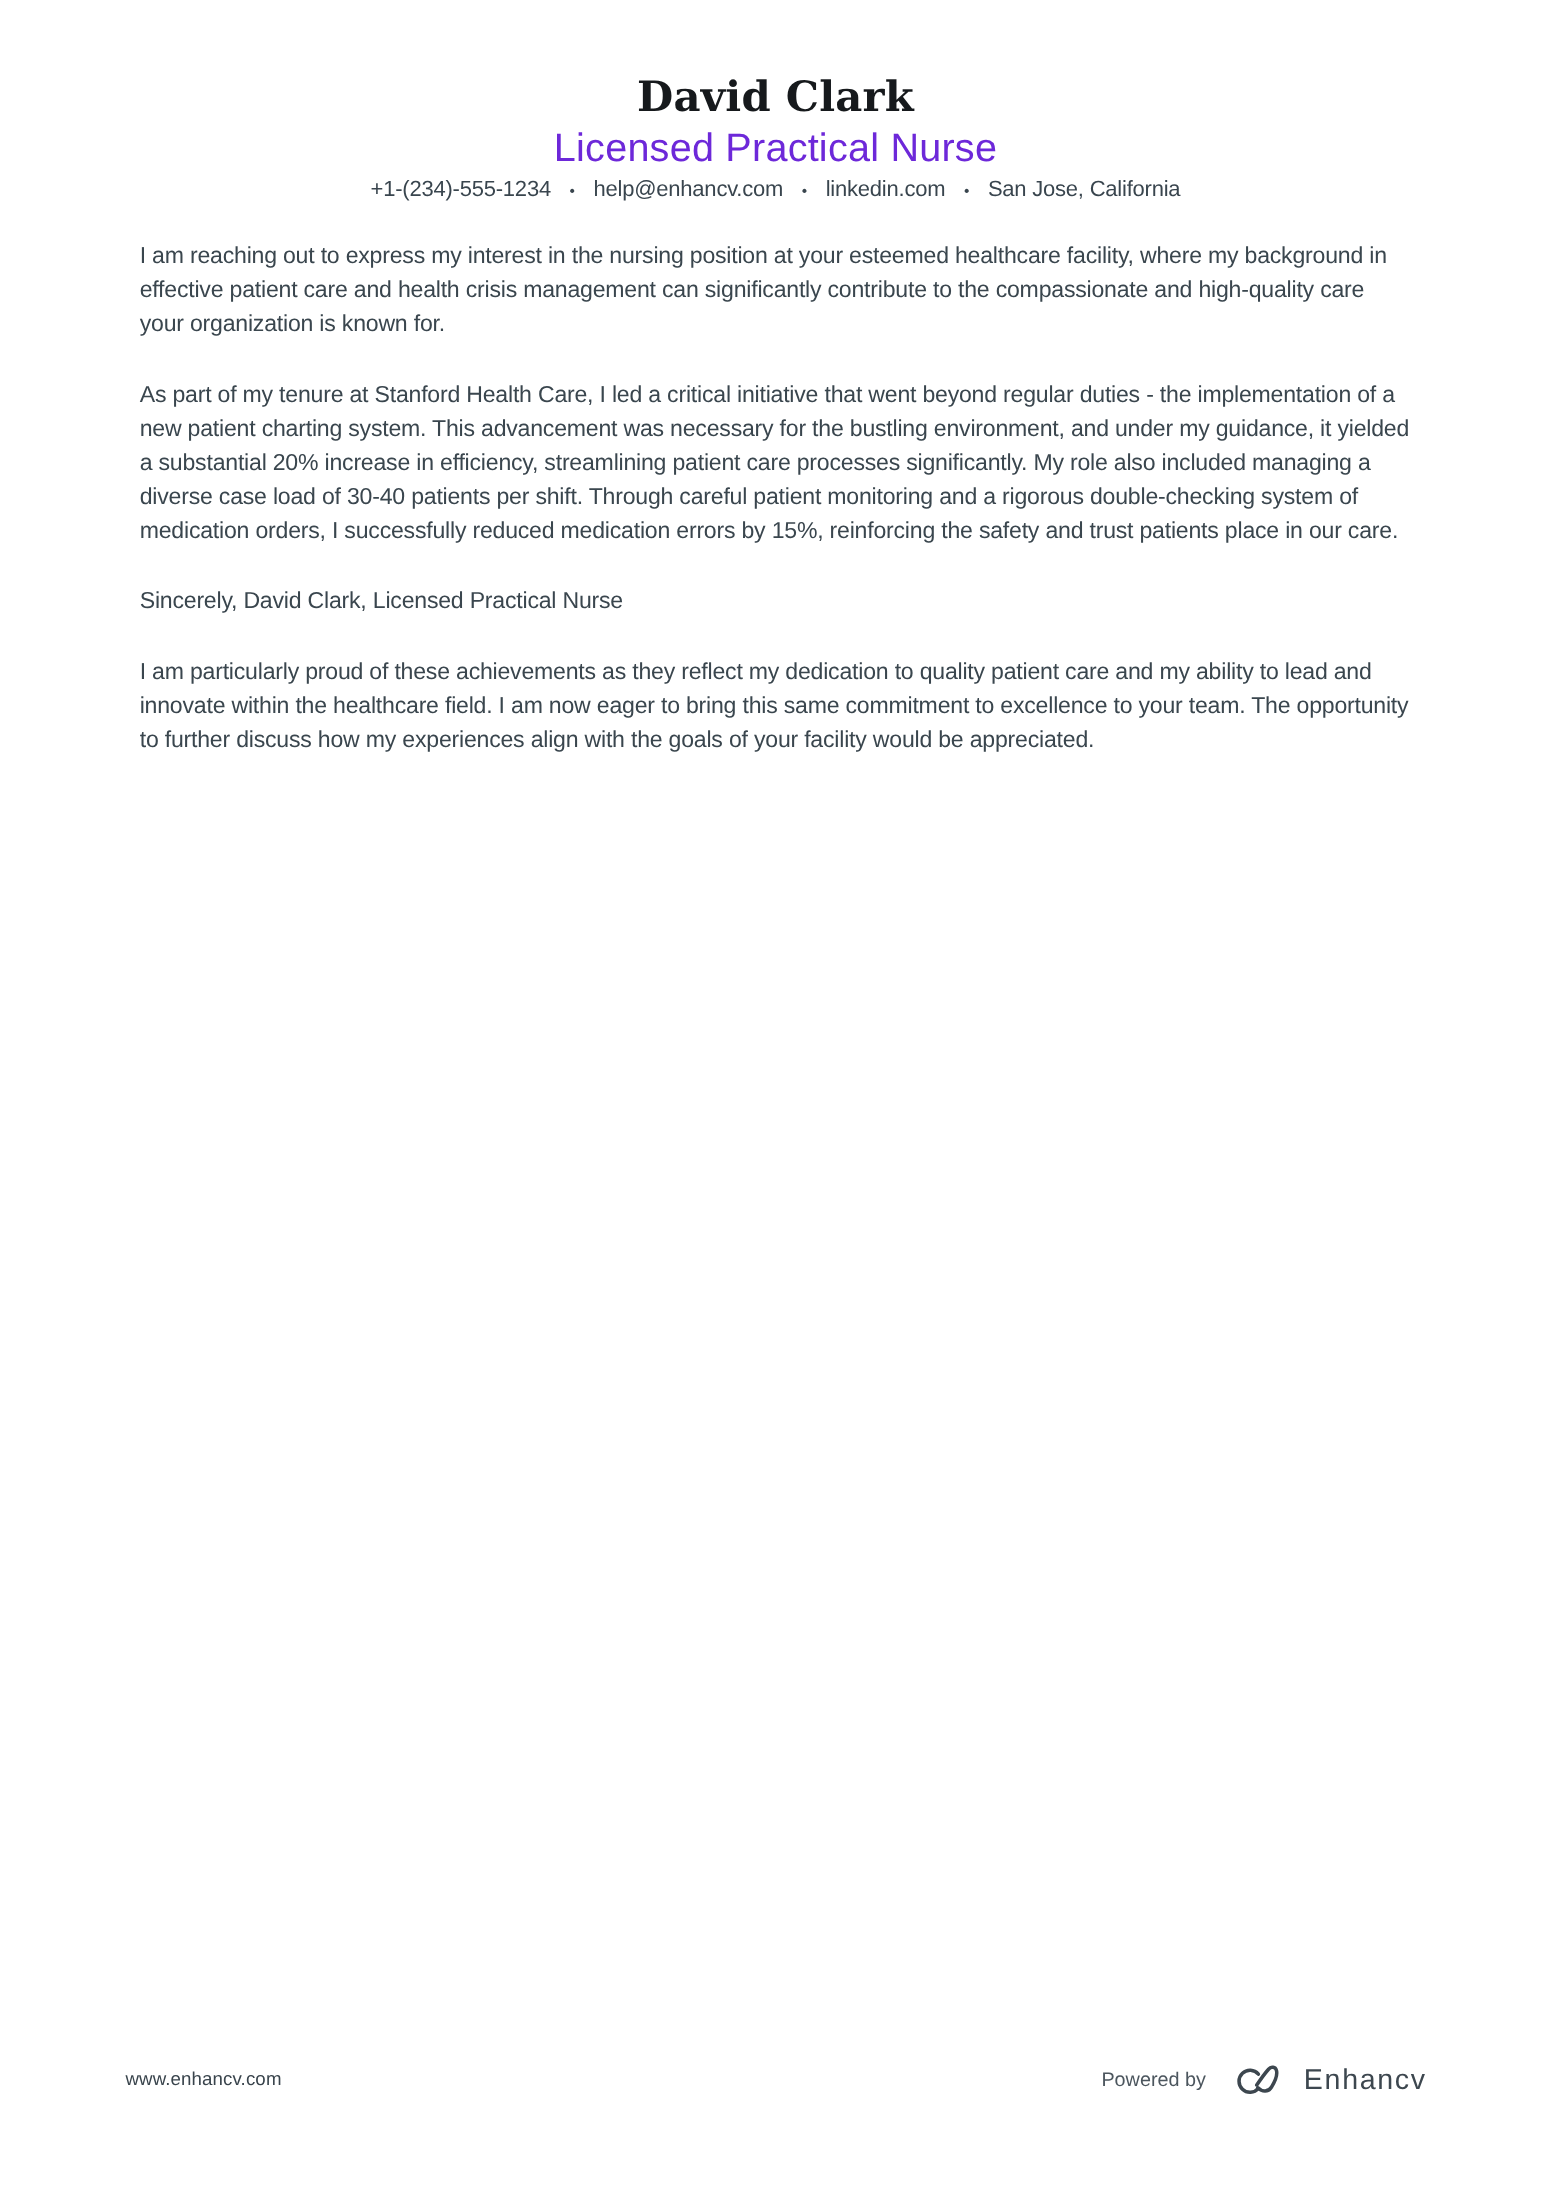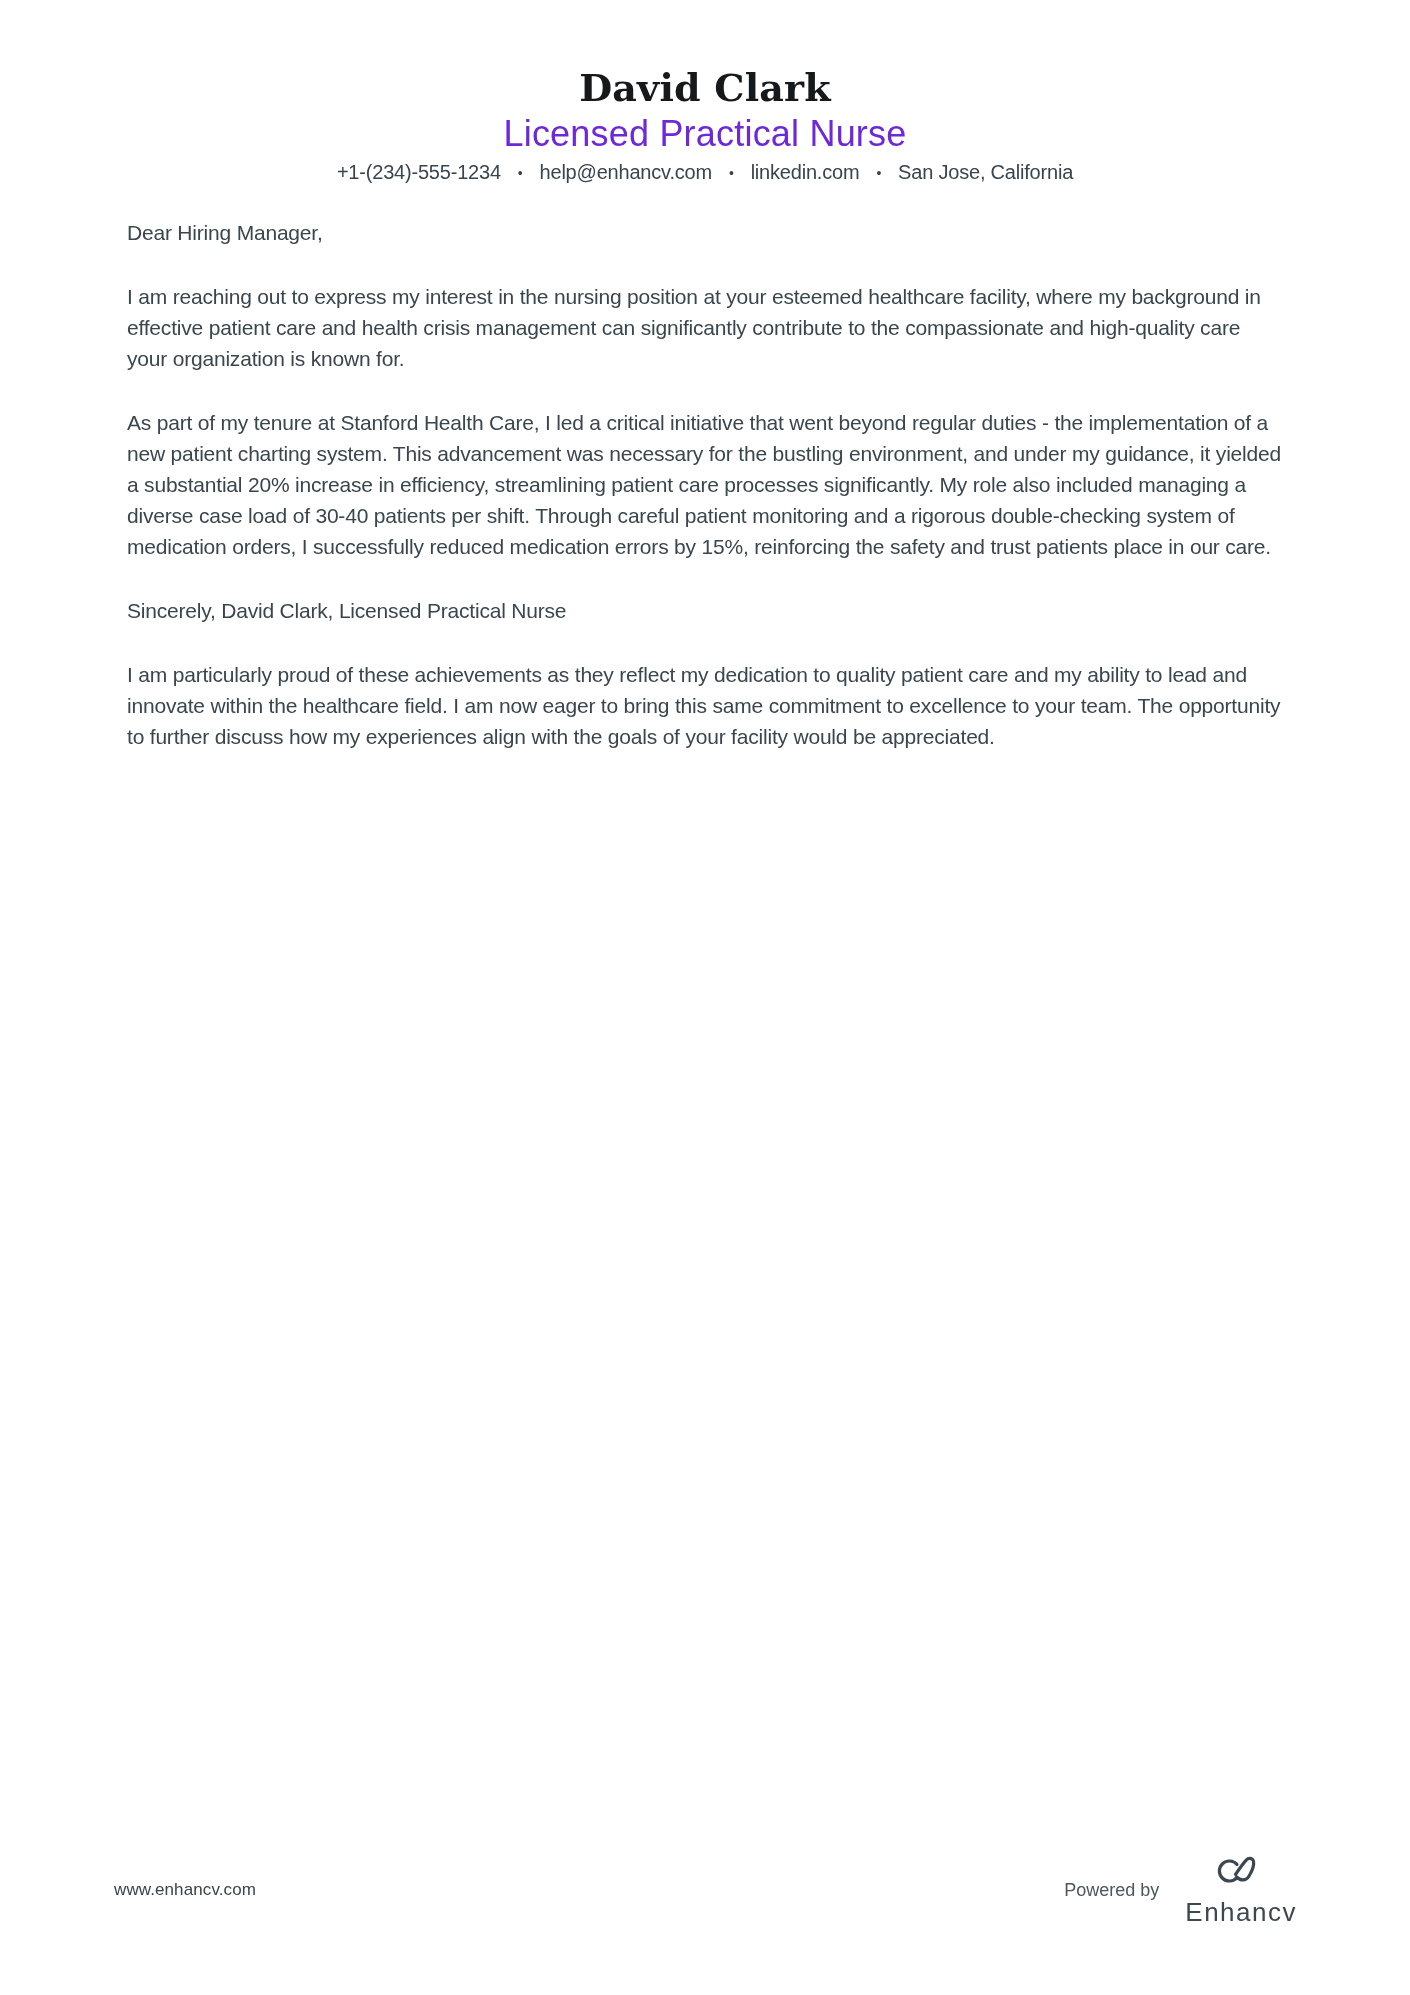--- a/index.html
+++ b/index.html
@@ -114,21 +114,20 @@
   }
   .powered-by-label {
     font-size: 18px;
     color: #4c565e;
   }
   .brand-lockup {
     display: flex;
     align-items: center;
     gap: 11px;
     text-decoration: none;
-    flex-direction: column;
   }
   .brand-mark { display: block; }
   .brand-word {
     font-size: 26px;
     color: #3d474f;
     letter-spacing: 1.5px;
   }
 </style>
 </head>
 <body>
@@ -145,21 +144,20 @@
       <span class="contact-sep">•</span>
       <span>linkedin.com</span>
       <span class="contact-sep">•</span>
       <span>San Jose, California</span>
     </div>
   </header>
 
   <main class="content">
 
     <div class="letter">
-      <p>Dear Hiring Manager,</p>
       <p>I am reaching out to express my interest in the nursing position at your esteemed healthcare facility, where my background in effective patient care and health crisis management can significantly contribute to the compassionate and high-quality care your organization is known for.</p>
       <p>As part of my tenure at Stanford Health Care, I led a critical initiative that went beyond regular duties - the implementation of a new patient charting system. This advancement was necessary for the bustling environment, and under my guidance, it yielded a substantial 20% increase in efficiency, streamlining patient care processes significantly. My role also included managing a diverse case load of 30-40 patients per shift. Through careful patient monitoring and a rigorous double-checking system of medication orders, I successfully reduced medication errors by 15%, reinforcing the safety and trust patients place in our care.</p>
       <p>Sincerely, David Clark, Licensed Practical Nurse</p>
       <p>I am particularly proud of these achievements as they reflect my dedication to quality patient care and my ability to lead and innovate within the healthcare field. I am now eager to bring this same commitment to excellence to your team. The opportunity to further discuss how my experiences align with the goals of your facility would be appreciated.</p>
     </div>
   </main>
 
   <footer class="footer">
     <a class="footer-site" href="#">www.enhancv.com</a>
     <div class="powered">

